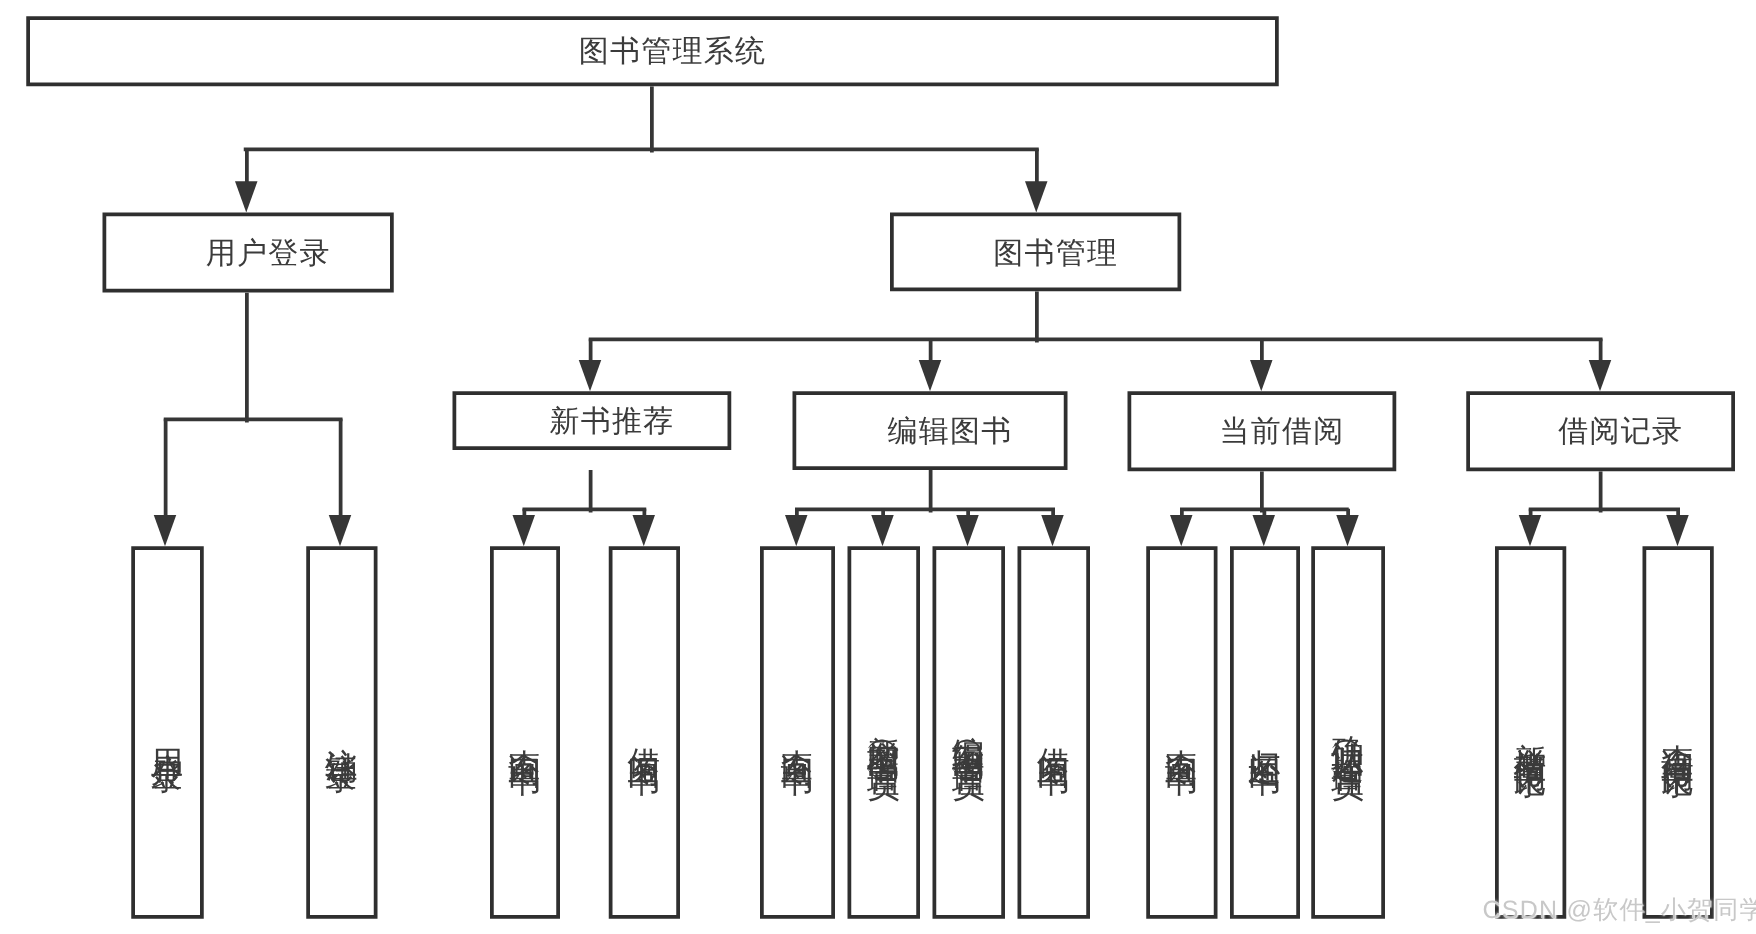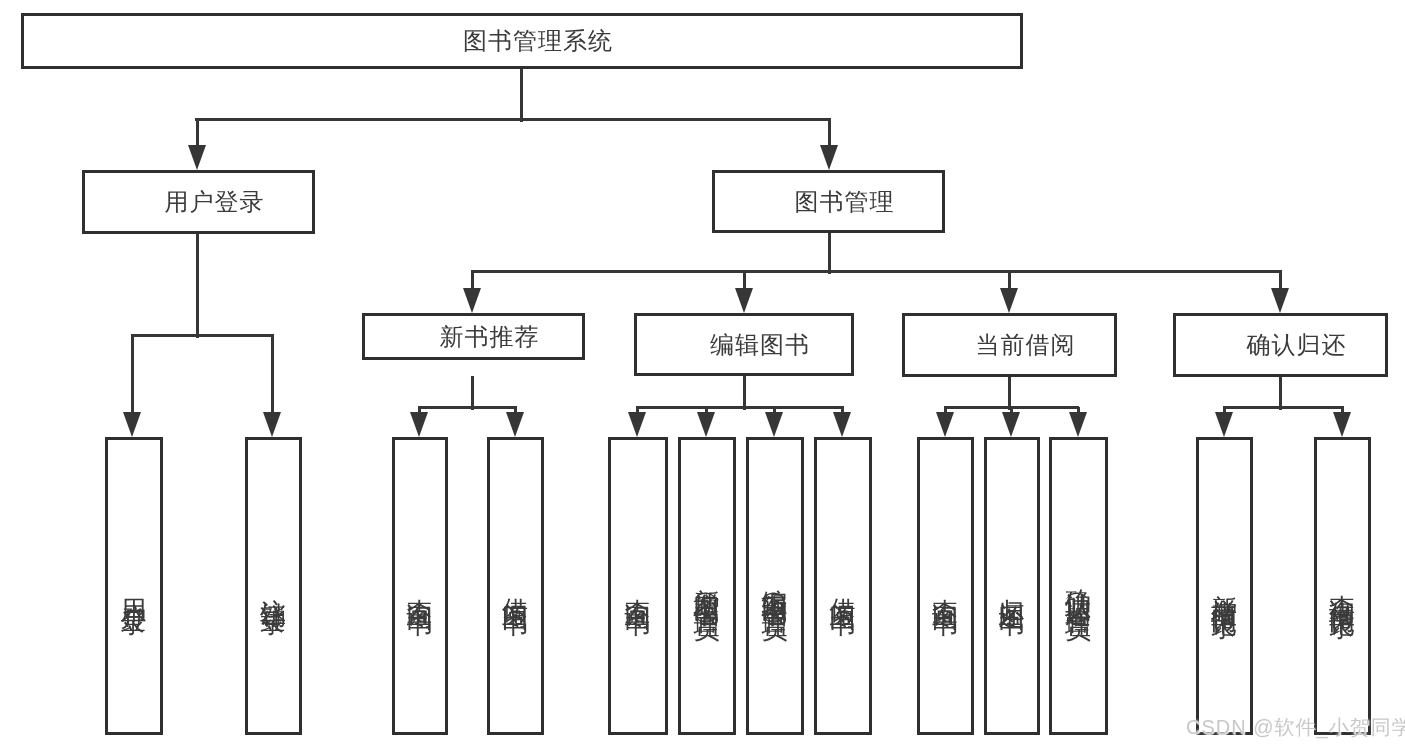--- a/index.html
+++ b/index.html
@@ -55,21 +55,21 @@
 <div id="canvas">
 
   <div class="node h" style="left:21px; top:13px; width:1002px; height:56px;">图书管理系统</div>
 
   <div class="node h" style="left:82px; top:170px; width:233px; height:64px;">用户登录</div>
   <div class="node h" style="left:712px; top:170px; width:233px; height:63px;">图书管理</div>
 
   <div class="node h" style="left:362px; top:313px; width:223px; height:47px;">新书推荐</div>
   <div class="node h" style="left:634px; top:313px; width:220px; height:63px;">编辑图书</div>
   <div class="node h" style="left:902px; top:313px; width:215px; height:64px;">当前借阅</div>
-  <div class="node h" style="left:1173px; top:313px; width:215px; height:64px;">确认归还</div>
+  <div class="node h" style="left:1173px; top:313px; width:215px; height:64px;">借阅记录</div>
 
   <div class="node v" style="left:105px; top:437px; width:58px; height:298px;">用户登录</div>
   <div class="node v" style="left:245px; top:437px; width:57px; height:298px;">注销登录</div>
 
   <div class="node v" style="left:392px; top:437px; width:56px; height:298px;">查询图书</div>
   <div class="node v" style="left:487px; top:437px; width:57px; height:298px;">借阅图书</div>
 
   <div class="node v" style="left:608px; top:437px; width:60px; height:298px;">查询图书</div>
   <div class="node v" style="left:678px; top:437px; width:58px; height:298px;">新增图书（管理员）</div>
   <div class="node v" style="left:746px; top:437px; width:58px; height:298px;">编辑图书（管理员）</div>

